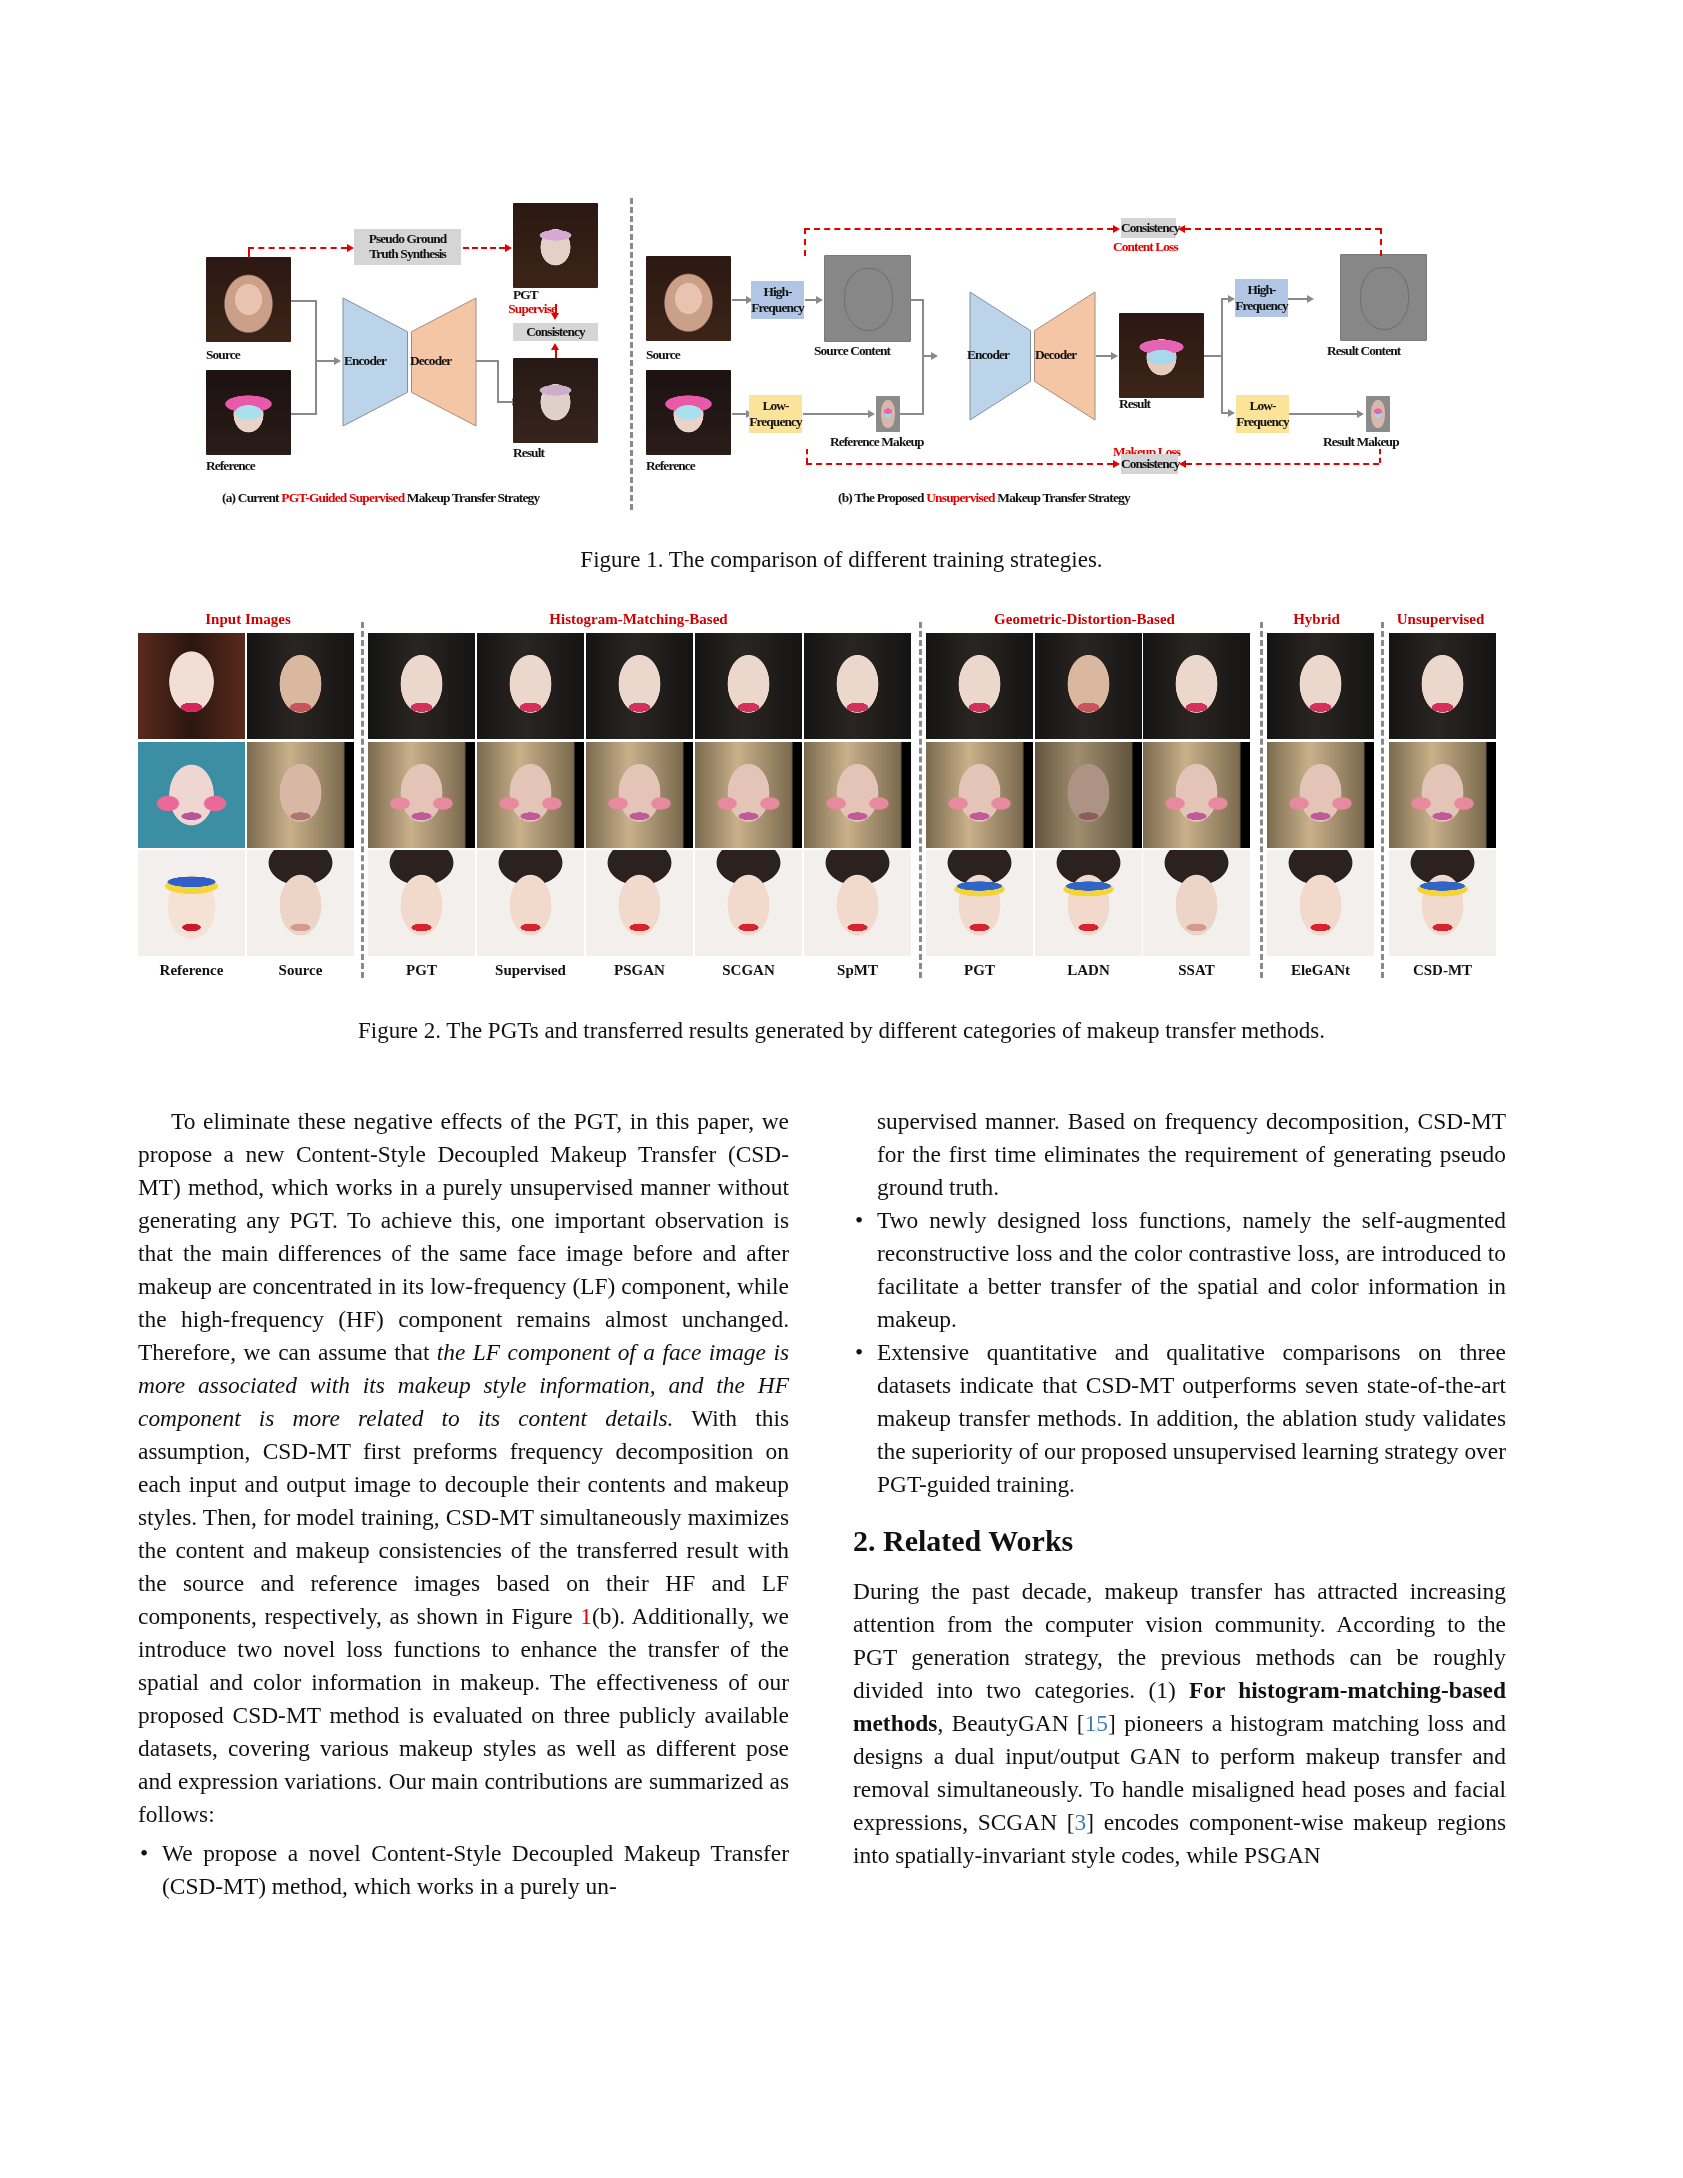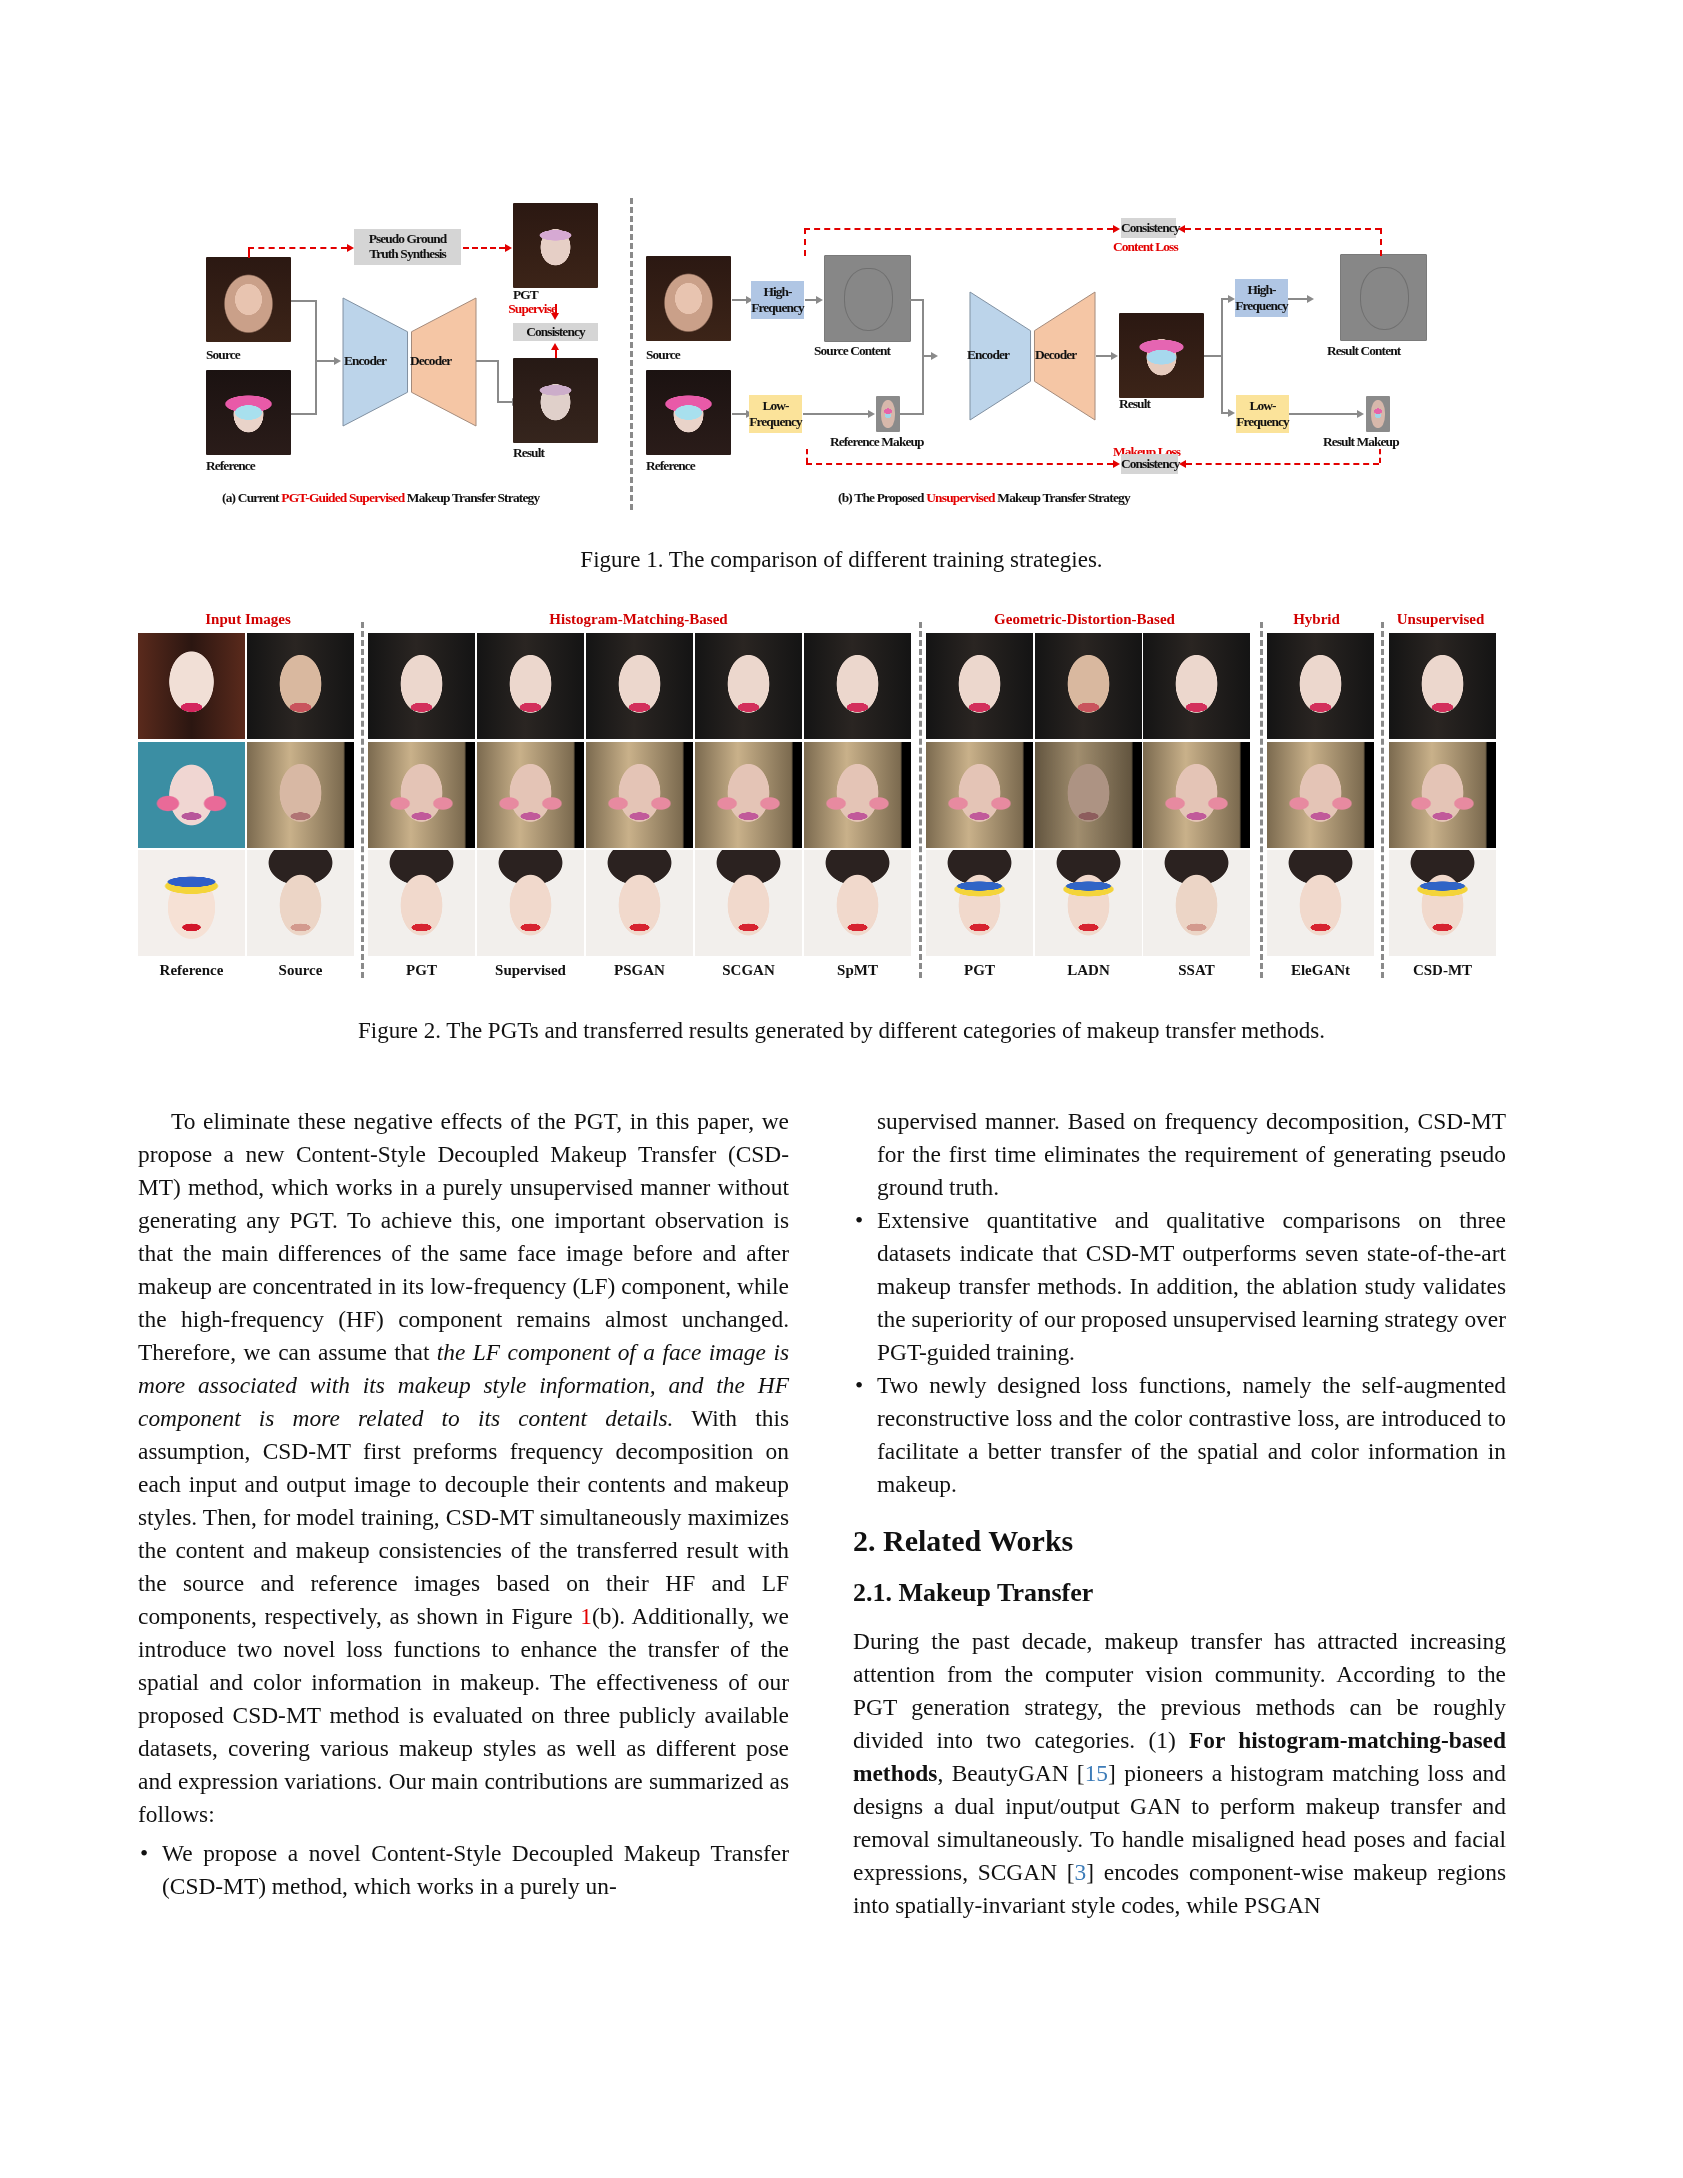--- a/index.html
+++ b/index.html
@@ -353,19 +353,18 @@
   <div class="abs cap" style="top:1018px;">Figure 2. The PGTs and transferred results generated by different categories of makeup transfer methods.</div>
 </div>
 
 <div class="col" style="left:138px;top:1105px;width:651px;font-family:Liberation Serif, serif;">
   <p class="indent"><span>To eliminate these negative effects of the PGT, in this paper, we propose a new Content-Style Decoupled Makeup Transfer (CSD-MT) method, which works in a purely unsupervised manner without generating any PGT. To achieve this, one important observation is that the main differences of the same face image before and after makeup are concentrated in its low-frequency (LF) component, while the high-frequency (HF) component remains almost unchanged. Therefore, we can assume that </span><i>the LF component of a face image is more associated with its makeup style information, and the HF component is more related to its content details.</i><span> With this assumption, CSD-MT first preforms frequency decomposition on each input and output image to decouple their contents and makeup styles. Then, for model training, CSD-MT simultaneously maximizes the content and makeup consistencies of the transferred result with the source and reference images based on their HF and LF components, respectively, as shown in Figure </span><span class="ref-red">1</span><span>(b). Additionally, we introduce two novel loss functions to enhance the transfer of the spatial and color information in makeup. The effectiveness of our proposed CSD-MT method is evaluated on three publicly available datasets, covering various makeup styles as well as different pose and expression variations. Our main contributions are summarized as follows:</span></p>
   <p class="bul" style="margin-top:6px;"><span>We propose a novel Content-Style Decoupled Makeup Transfer (CSD-MT) method, which works in a purely un-</span></p>
 </div>
 
 <div class="col" style="left:853px;top:1105px;width:653px;">
   <p style="padding-left:24px;"><span>supervised manner. Based on frequency decomposition, CSD-MT for the first time eliminates the requirement of generating pseudo ground truth.</span></p>
+  <p class="bul"><span>Two newly designed loss functions, namely the self-augmented reconstructive loss and the color contrastive loss, are introduced to facilitate a better transfer of the spatial and color information in makeup.</span></p>
   <p class="bul"><span>Extensive quantitative and qualitative comparisons on three datasets indicate that CSD-MT outperforms seven state-of-the-art makeup transfer methods. In addition, the ablation study validates the superiority of our proposed unsupervised learning strategy over PGT-guided training.</span></p>
-  <p class="bul"><span>Two newly designed loss functions, namely the self-augmented reconstructive loss and the color contrastive loss, are introduced to facilitate a better transfer of the spatial and color information in makeup.</span></p>
   <p class="h2" style="margin-top:20px;line-height:40px;">2. Related Works</p>
-  <p class="h3" style="margin-top:14px;line-height:36px;">2.1. Makeup Transfer</p>
   <p style="margin-top:14px;"><span>During the past decade, makeup transfer has attracted increasing attention from the computer vision community. According to the PGT generation strategy, the previous methods can be roughly divided into two categories. (1) </span><b>For histogram-matching-based methods</b><span>, BeautyGAN [</span><span class="cite">15</span><span>] pioneers a histogram matching loss and designs a dual input/output GAN to perform makeup transfer and removal simultaneously. To handle misaligned head poses and facial expressions, SCGAN [</span><span class="cite">3</span><span>] encodes component-wise makeup regions into spatially-invariant style codes, while PSGAN</span></p>
 </div>
 
 
 </body></html>

